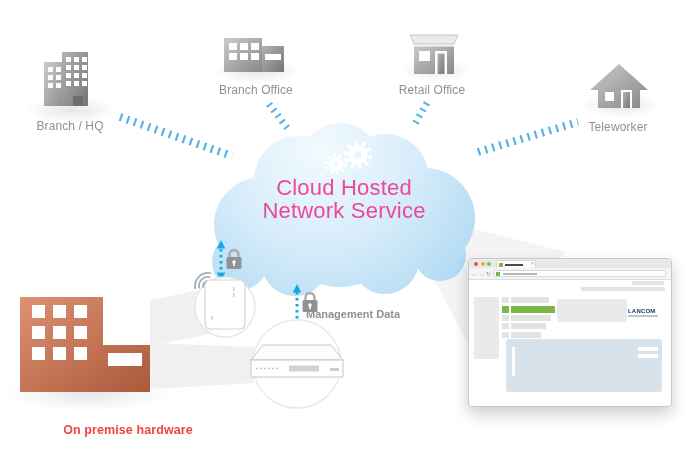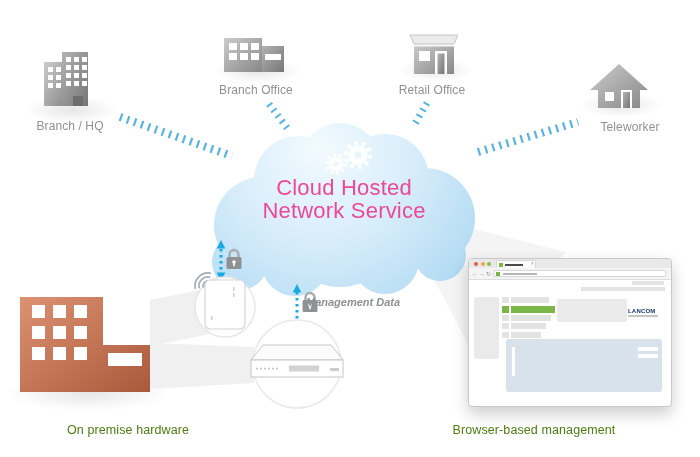--- a/index.html
+++ b/index.html
@@ -2,21 +2,21 @@
 <html><head>
 <meta charset="utf-8">
 <style>
   html,body{margin:0;padding:0;background:#fff;}
   .canvas{position:relative;width:700px;height:457px;background:#ffffff;overflow:hidden;
           font-family:"Liberation Sans","DejaVu Sans",sans-serif;}
   .abs{position:absolute;}
   .eshadow{position:absolute;border-radius:50%;
            background:radial-gradient(ellipse at center, rgba(110,110,110,0.17) 0%, rgba(110,110,110,0) 68%);}
   .loc-label{position:absolute;font-weight:normal;font-size:12px;color:#8d9194;text-align:center;letter-spacing:0.1px;}
-  .big-label{position:absolute;font-weight:normal;font-size:12.5px;color:#4d7c0f;text-align:center;letter-spacing:0.1px;}
+  .big-label{position:absolute;font-weight:bold;font-size:12.5px;color:#ef4444;text-align:center;letter-spacing:0.1px;}
   .mgmt-label{position:absolute;font-weight:bold;font-size:11px;color:#8d9194;white-space:nowrap;}
   .cloud-text{position:absolute;left:234px;top:176px;width:220px;text-align:center;
               font-size:22px;line-height:23px;color:#ec4899;font-weight:400;letter-spacing:0.2px;}
   
   .browser{position:absolute;left:468px;top:258px;width:202px;height:147px;background:#fff;
            border:1px solid #c8c8c8;border-radius:4px;box-shadow:0 7px 16px rgba(0,0,0,0.20);}
   .titlebar{position:absolute;left:0;top:0;right:0;height:9px;background:#e9e9e9;
             border-bottom:1px solid #d7d7d7;border-radius:3px 3px 0 0;}
   .dot{position:absolute;width:4px;height:4px;border-radius:50%;top:2.5px;}
   .tab{position:absolute;left:27px;top:1px;width:40px;height:8px;background:#fbfbfb;
@@ -225,25 +225,24 @@
   </svg>
 
   <div class="cloud-text">
     <div>Cloud Hosted</div>
     <div>Network Service</div>
   </div>
 
   <div class="loc-label" style="left:10px;top:119px;width:120px;">Branch / HQ</div>
   <div class="loc-label" style="left:196px;top:83px;width:120px;">Branch Office</div>
   <div class="loc-label" style="left:372px;top:83px;width:120px;">Retail Office</div>
-  <div class="loc-label" style="left:558px;top:120px;width:120px;margin-left:12px;">Teleworker</div>
-
-  <div class="mgmt-label" style="left:306px;top:296px;font-style:italic;">Management Data</div>
+  <div class="loc-label" style="left:558px;top:120px;width:120px;">Teleworker</div>
+
+  <div class="mgmt-label" style="left:306px;top:308px;">Management Data</div>
   <div class="big-label" style="left:28px;top:423px;width:200px;">On premise hardware</div>
-  <div class="big-label" style="left:404px;top:423px;width:260px;">Browser-based management</div>
 
   <div class="browser">
     <div class="titlebar">
       <div class="dot" style="left:5px;background:#e5593f;"></div>
       <div class="dot" style="left:11.5px;background:#efa941;"></div>
       <div class="dot" style="left:18px;background:#84c044;"></div>
       <div class="tab">
         <div class="abs" style="left:2px;top:2px;width:4px;height:4px;background:#7ab648;"></div>
         <div class="abs" style="left:8px;top:2.5px;width:18px;height:2.5px;background:#4a4a4a;"></div>
         <div class="abs" style="right:1px;top:-1px;font-size:5px;color:#9a9a9a;">×</div>

